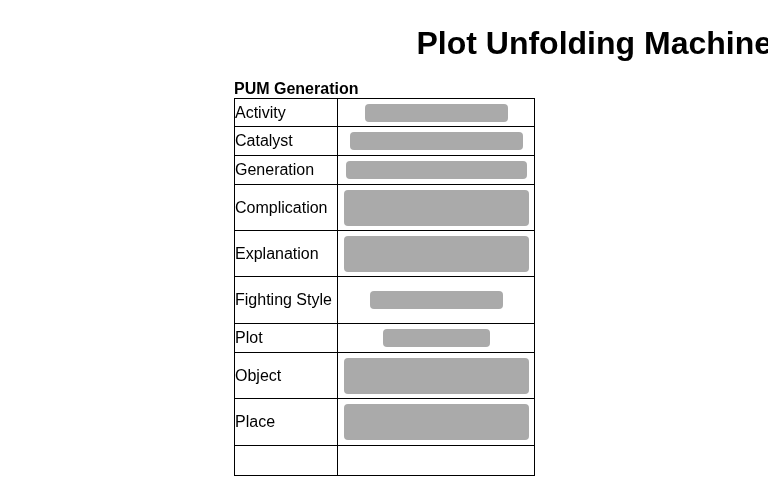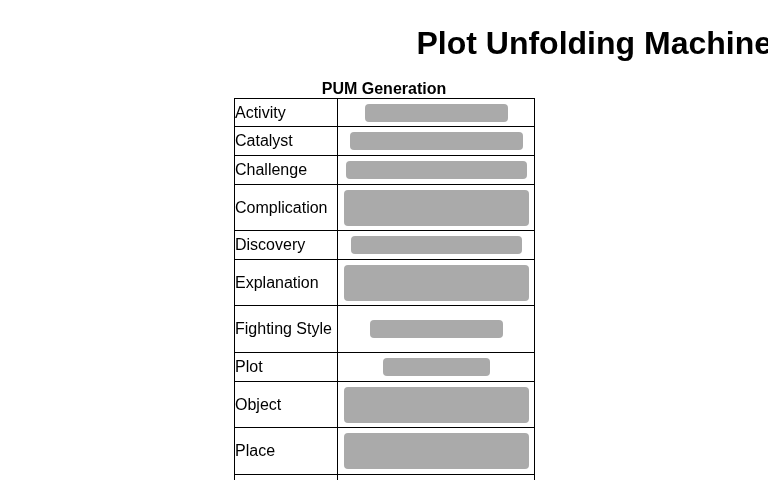--- a/index.html
+++ b/index.html
@@ -1,21 +1,21 @@
 <!DOCTYPE html>
 <html><head>
 <meta charset="utf-8">
 <style>
   html, body { margin: 0; padding: 0; background: #ffffff; }
   body { width: 768px; height: 480px; overflow: hidden; position: relative;
          font-family: "Liberation Sans", sans-serif; color: #000; }
   h1 { position: absolute; top: 20px; left: 0; width: 768px; margin: 4px;
        text-align: right; font-size: 32px; font-weight: bold; line-height: 38px; }
   .caption { position: absolute; top: 80px; left: 234px; width: 300px;
-             text-align: center; font-size: 16px; font-weight: bold; line-height: 18px; }
+             text-align: left; font-size: 16px; font-weight: bold; line-height: 18px; }
   table { position: absolute; top: 98px; left: 234px; width: 300px;
           border-collapse: collapse; table-layout: fixed; }
   td { border: 1px solid #000; font-size: 16px; line-height: 18px; text-align: left;
        padding: 0; vertical-align: middle; }
   td.label { width: 102px; }
   td.val { width: 196px; }
   .bar { background: #aaaaaa; border-radius: 4px; margin: 0 auto; }
 </style>
 </head>
 <body>
@@ -31,35 +31,29 @@
           <div class="bar" style="width: 143px; height: 18px; background: rgb(170, 170, 170);"></div>
         </td>
       </tr>
       <tr style="height: 29px; padding-left: 28px;">
         <td class="label">Catalyst</td>
         <td class="val">
           <div class="bar" style="width: 173px; height: 18px; background: rgb(170, 170, 170);"></div>
         </td>
       </tr>
       <tr style="height: 29px;">
-        <td class="label">Challenge</td>
+        <td class="label">Generation</td>
         <td class="val">
           <div class="bar" style="width: 181px; height: 18px; background: rgb(170, 170, 170);"></div>
         </td>
       </tr>
       <tr style="height: 46px;">
         <td class="label">Complication</td>
         <td class="val">
           <div class="bar" style="width: 185px; height: 36px; background: rgb(170, 170, 170);"></div>
-        </td>
-      </tr>
-      <tr style="height: 29px;">
-        <td class="label">Discovery</td>
-        <td class="val">
-          <div class="bar" style="width: 171px; height: 18px; background: rgb(170, 170, 170);"></div>
         </td>
       </tr>
       <tr style="height: 46px;">
         <td class="label">Explanation</td>
         <td class="val">
           <div class="bar" style="width: 185px; height: 36px; background: rgb(170, 170, 170);"></div>
         </td>
       </tr>
       <tr style="height: 47px;">
         <td class="label">Fighting Style</td>

